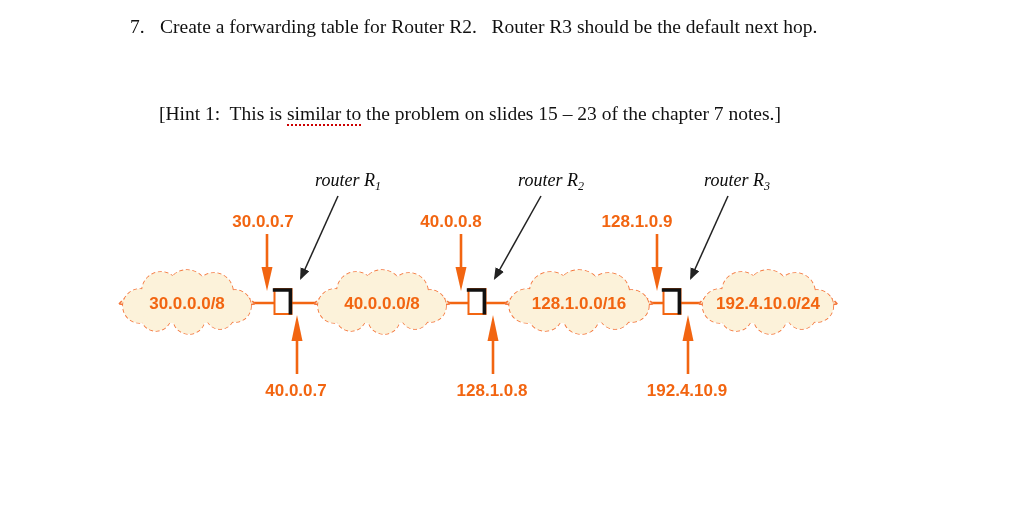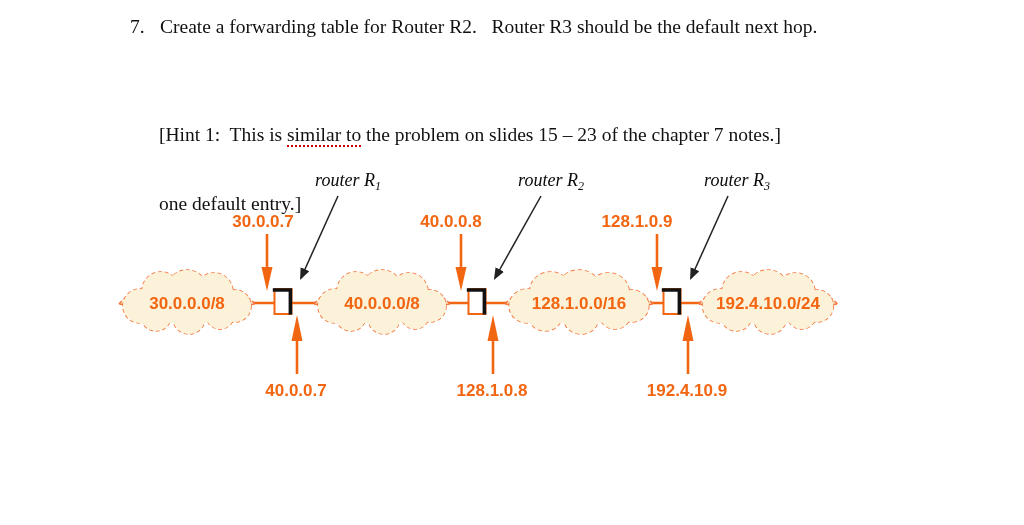--- a/index.html
+++ b/index.html
@@ -10,21 +10,21 @@
     --flag-red:#CC0000;
   }
   html,body{margin:0;padding:0;background:#ffffff;}
   .page{
     position:relative;width:1024px;height:525px;background:#ffffff;overflow:hidden;
     font-family:"Liberation Serif", serif;color:var(--ink);
   }
   .doc-text{white-space:pre-wrap;font-size:19.5px;line-height:23px;color:var(--ink);}
   .title-row{position:absolute;left:130px;top:15px;display:flex;}
   .title-num{width:30px;flex:0 0 30px;}
-  .hints{position:absolute;left:159px;top:77px;width:780px;}
+  .hints{position:absolute;left:159px;top:56px;width:780px;}
   .sqg{border-bottom:2px dotted var(--flag-red);}
   .diagram-svg{position:absolute;left:0;top:150px;}
   
   .cl-stroke{fill:var(--cloud-fill);stroke:var(--cloud-stroke);stroke-width:1.6;stroke-dasharray:4 2.6;}
   .cl-fill{fill:var(--cloud-fill);stroke:none;}
   .wire{stroke:var(--accent);stroke-width:2.4;fill:none;}
   .router-rect{fill:#ffffff;stroke:var(--accent);stroke-width:2;}
   .router-shadow{fill:none;stroke:#111111;stroke-width:3.6;}
   .oarrow-shaft{stroke:var(--accent);stroke-width:2.6;fill:none;}
   .oarrow-head{fill:var(--accent);stroke:none;}
@@ -39,21 +39,20 @@
 
 <div class="page">
 
   <div class="title-row doc-text">
     <span class="title-num">7.</span>
     <span>Create a forwarding table for Router R2.   Router R3 should be the default next hop.</span>
   </div>
 
   <div class="hints doc-text">
     <div><span>[Hint 1:  This is </span><span class="sqg">similar to</span><span> the problem on slides 15 – 23 of the chapter 7 notes.]</span></div>
-    <div>one default entry.]</div>
   </div>
 
   <svg class="diagram-svg" width="1024" height="280" viewBox="0 0 1024 280" xmlns="http://www.w3.org/2000/svg">
     <defs>
       <marker id="arrowBlack" orient="auto" markerWidth="9" markerHeight="9" refX="6.5" refY="3.2">
         <path d="M0,0 L8,3.2 L0,6.4 Z" fill="#222222"></path>
       </marker>
       <g id="cloudShape">
         <g class="cl-stroke">
           <path d="M -68 1 Q -59 -10 -46 -8 Q -54 4 -68 1 Z"></path>

